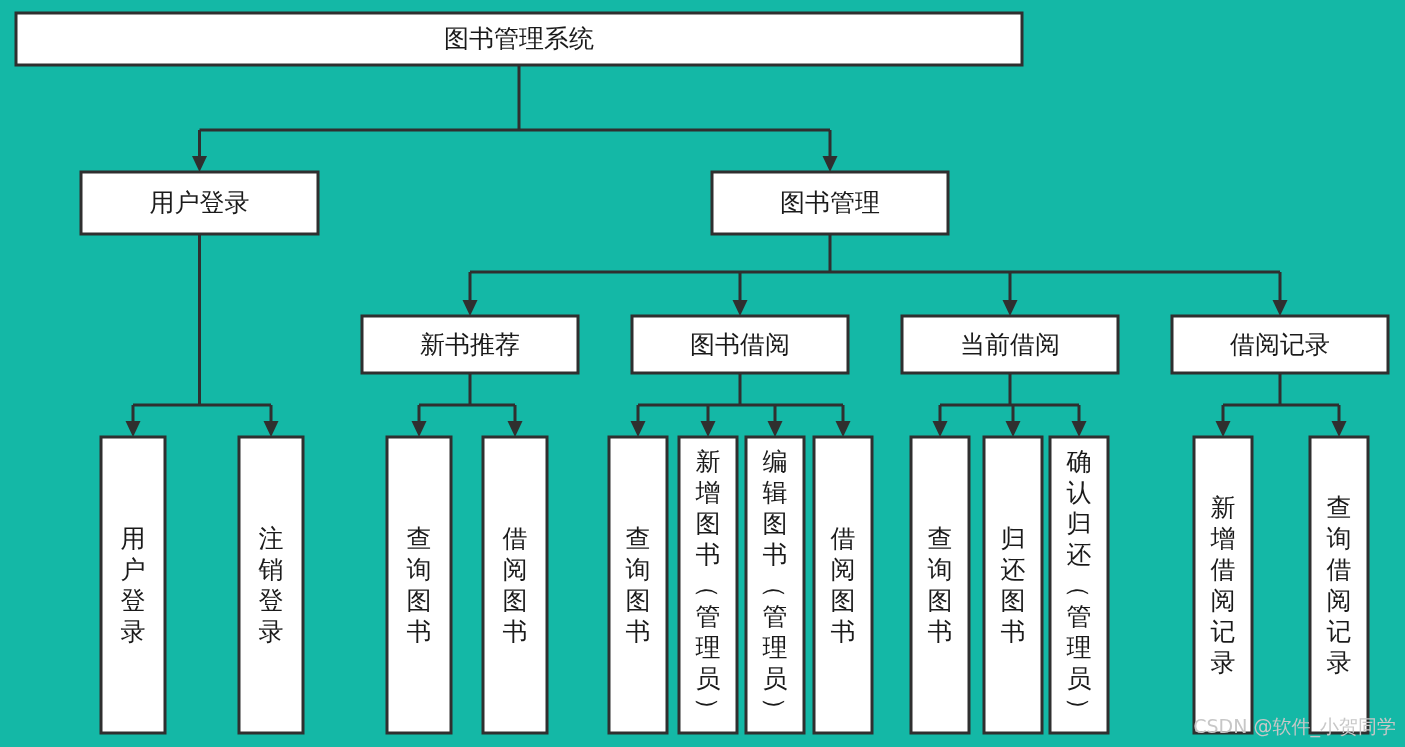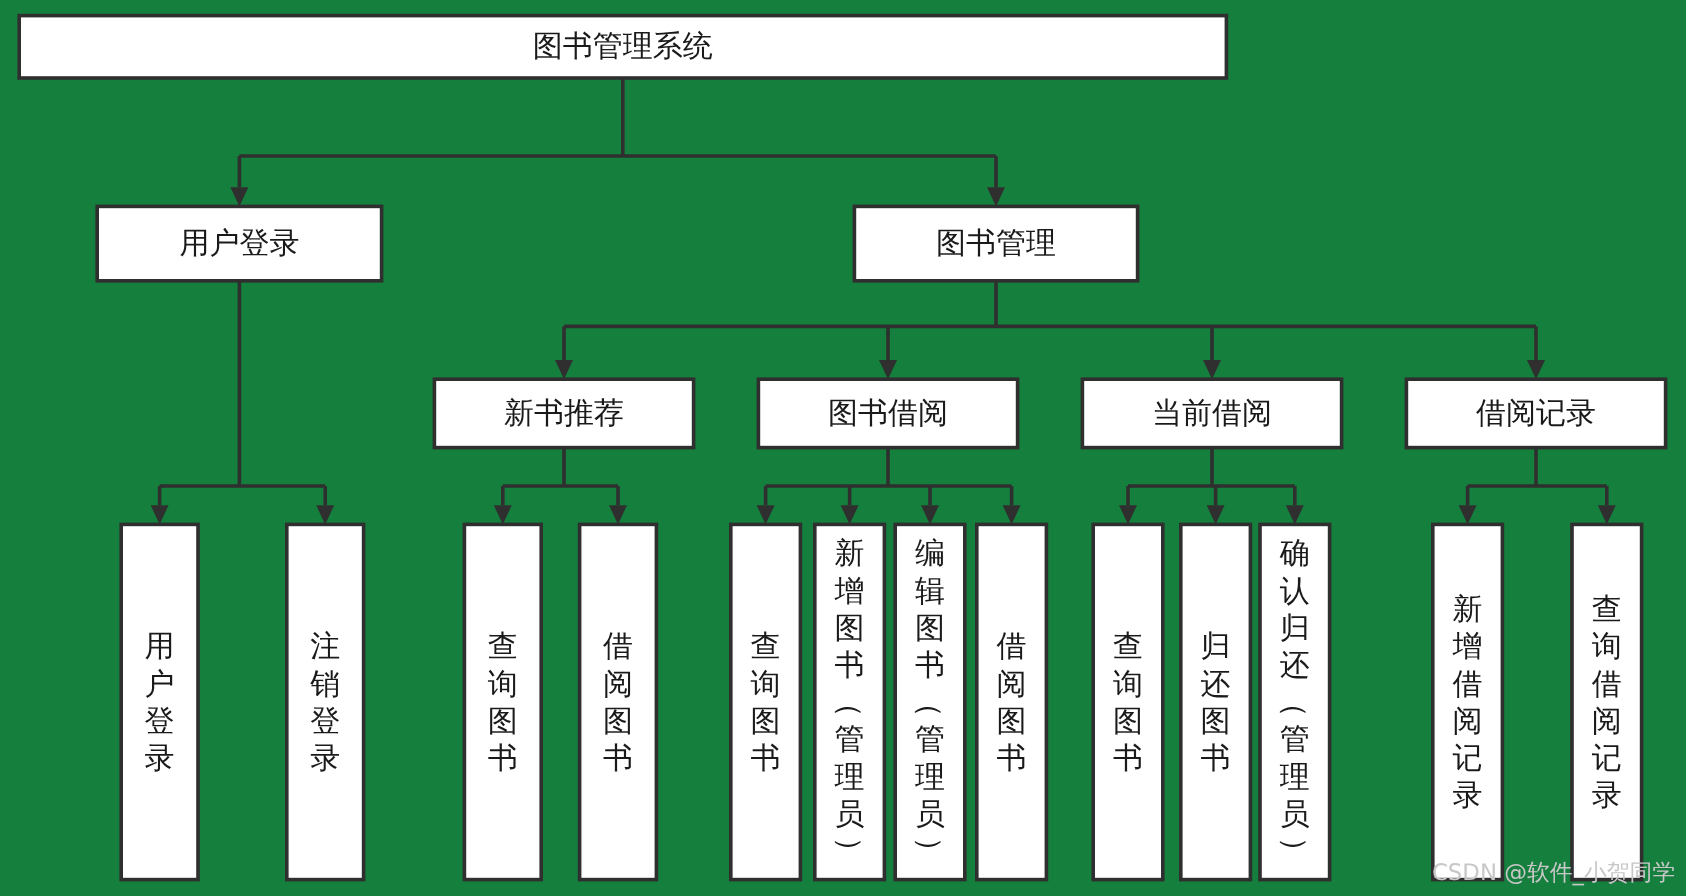--- a/index.html
+++ b/index.html
@@ -7,21 +7,21 @@
     padding: 0;
     background: #ffffff;
   }
   body {
     font-family: "DejaVu Sans", "Liberation Sans", sans-serif;
   }
   #diagram-root {
     position: relative;
     width: 1405px;
     height: 747px;
-    background: #15803d;
+    background: #14b8a6;
     overflow: hidden;
   }
   svg#flowchart {
     display: block;
     width: 1405px;
     height: 747px;
   }
   .node-box {
     fill: #ffffff;
     stroke: #2f2f2f;

